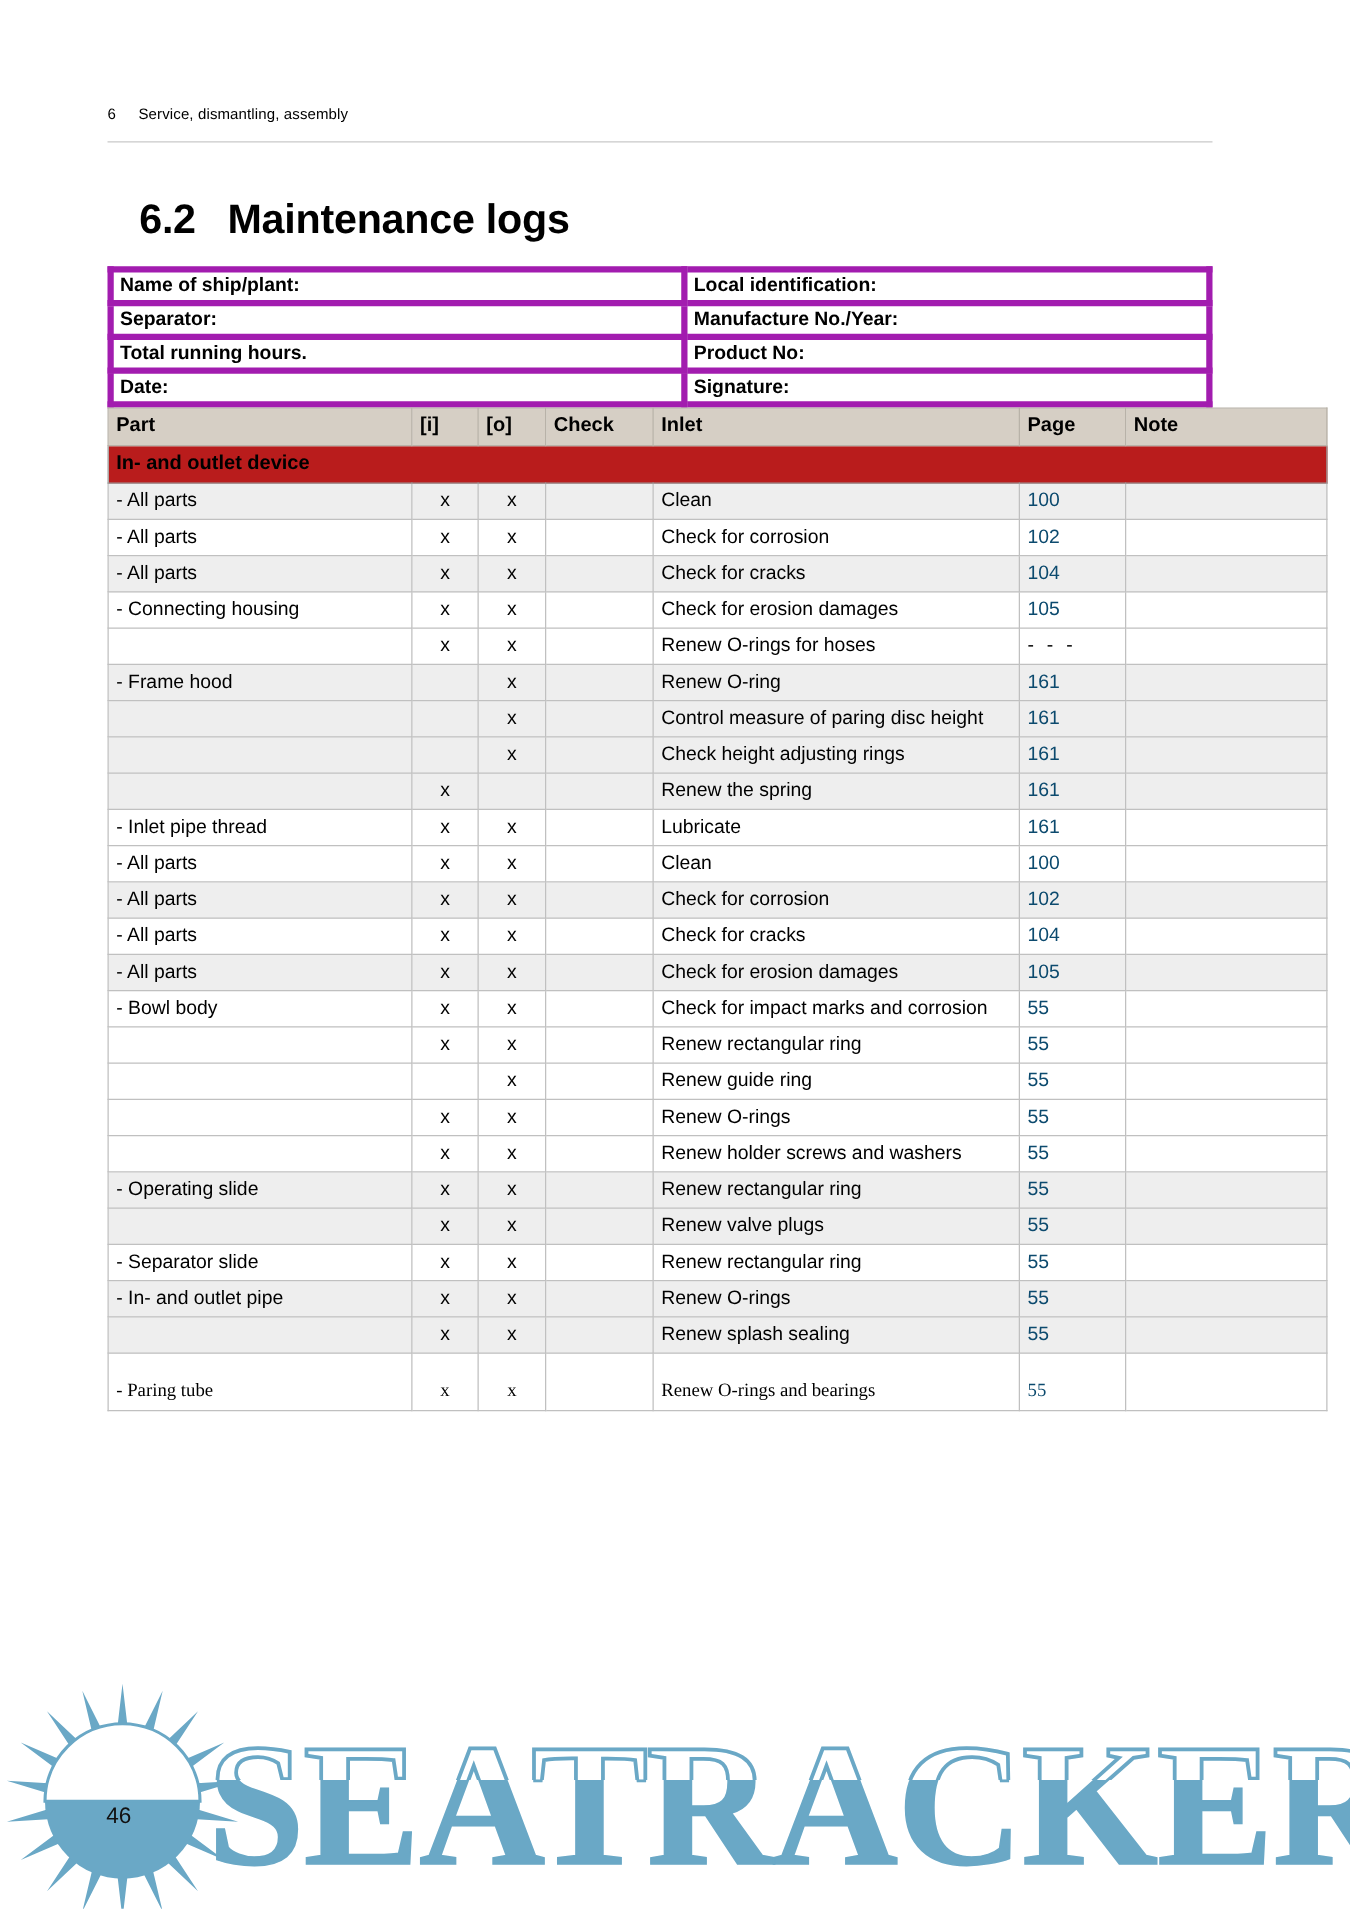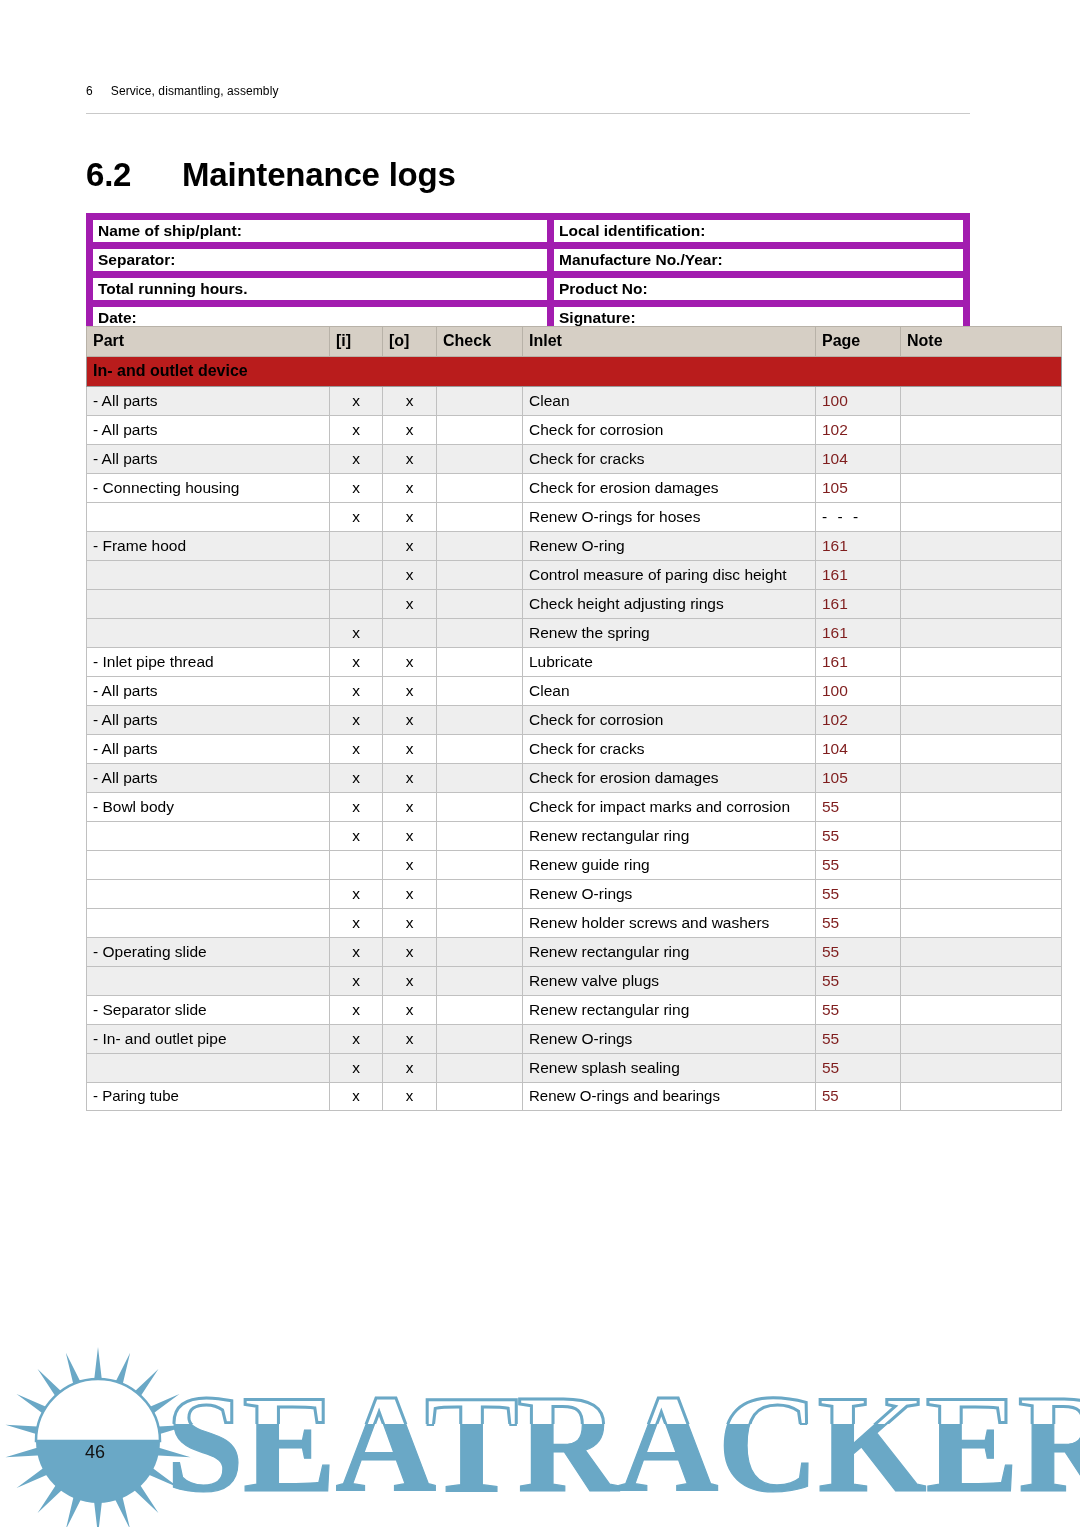--- a/index.html
+++ b/index.html
@@ -46,33 +46,33 @@
   
   .sec-head {
     position: absolute;
     left: 86px;
     top: 156px;
     font-size: 33px;
     font-weight: bold;
     letter-spacing: -.2px;
     white-space: nowrap;
   }
-  .sec-head .sec-num { display: inline-block; width: 96px; }
+  .sec-head .sec-num { display: inline-block; width: 96px; text-align: center; }
 
   
   .ident {
     position: absolute;
     left: 86px;
     top: 213px;
     width: 884px;
     border-collapse: collapse;
     table-layout: fixed;
   }
   .ident td {
-    border: 7px solid #a21caf;
+    border: 5px solid #a21caf;
     font-size: 15.5px;
     font-weight: bold;
     padding: 2px 5px 3px 5px;
     height: 17px;
     line-height: 17px;
     vertical-align: middle;
     white-space: nowrap;
   }
   .ident td.l { width: 444px; }
 
@@ -114,28 +114,28 @@
 
   .c-part  { width: 230px; }
   .c-i     { width: 40px;  text-align: center; }
   .c-o     { width: 41px;  text-align: center; }
   .c-check { width: 73px;  }
   .c-act   { width: 280px; }
   .c-page  { width: 72px;  }
   .c-note  { width: 148px; }
 
   .maint td.c-i, .maint td.c-o { text-align: center; }
-  .maint td.pg { color: #7f1d1d; }
+  .maint td.pg { color: #0c4a6e; }
   .maint td.pg.dash { color: #000000; letter-spacing: 3px; }
 
   
   .maint td.cont { border-top: 1px solid transparent; }
 
   
-  .maint tr.lastrow td { font-size: 15px; padding-top: 2px; }
+  .maint tr.lastrow td { font-size: 15px; padding-top: 20px; font-family: Liberation Serif, serif; }
 
   
   .wm {
     position: absolute;
     left: 0;
     top: 1336px;
     width: 1080px;
     height: 191px;
     pointer-events: none;
   }

